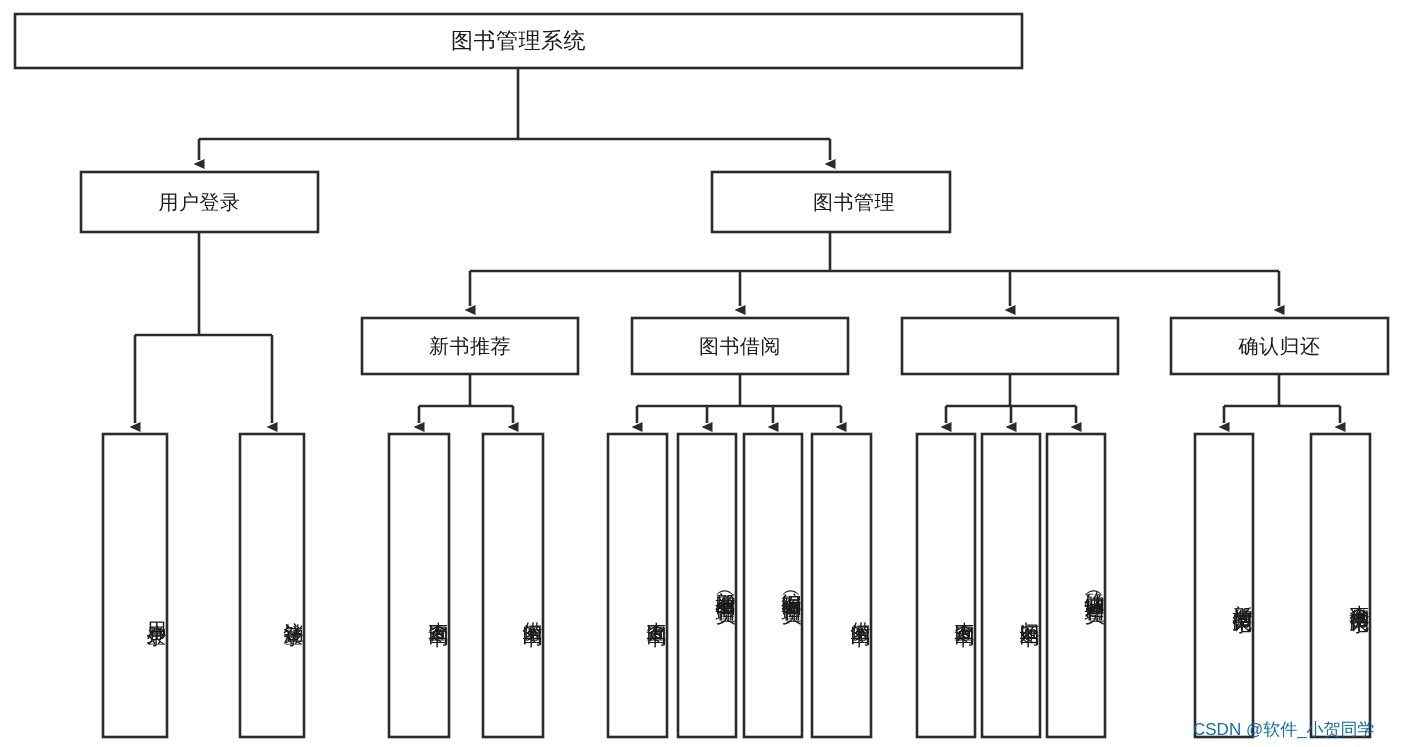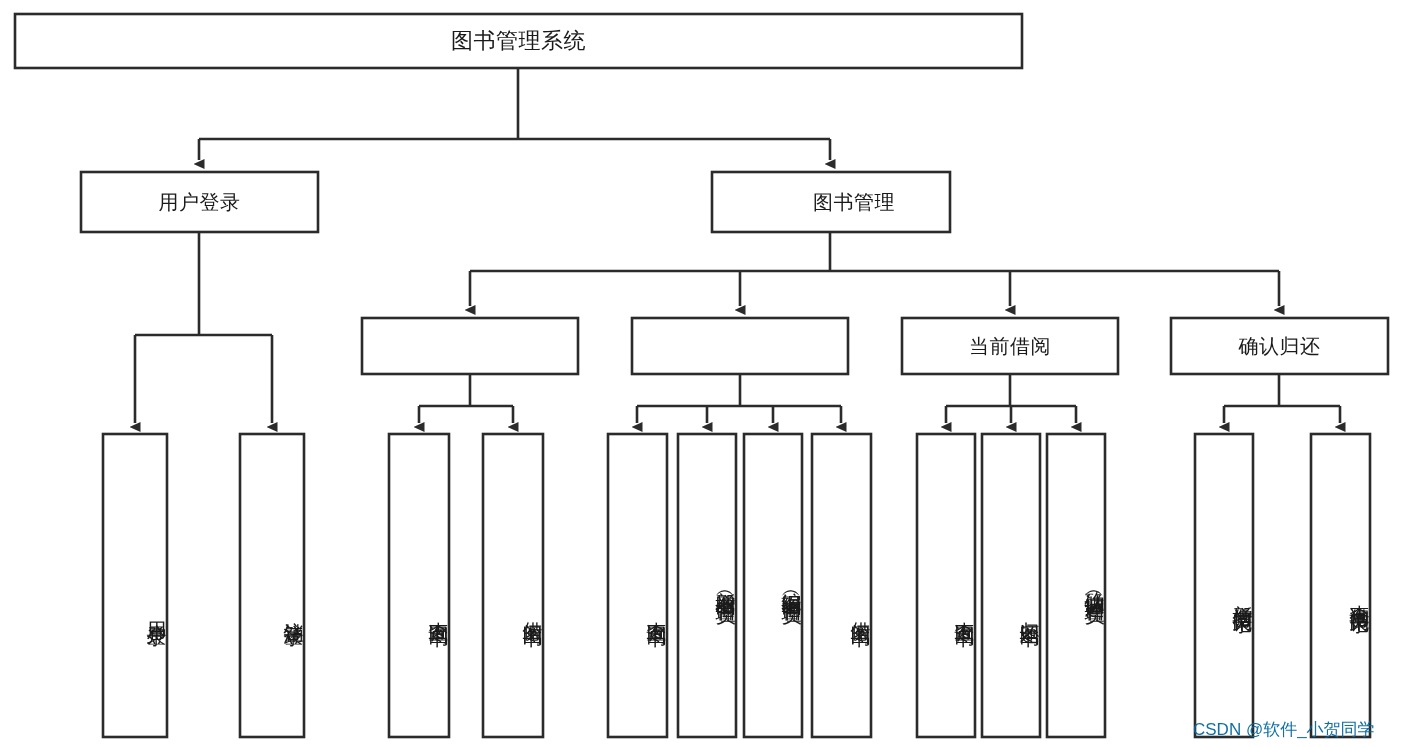--- a/index.html
+++ b/index.html
@@ -153,21 +153,22 @@
 
     <rect class="node-rect" x="1195" y="434" width="58" height="303"></rect>
     <rect class="node-rect" x="1311" y="434" width="59" height="303"></rect>
   </svg>
 
   <div class="node-label-h" style="left:15px; top:14px; width:1007px; height:54px; font-size:22px;">图书管理系统</div>
 
   <div class="node-label-h" style="left:81px; top:172px; width:237px; height:60px;">用户登录</div>
   <div class="node-label-h" style="left:712px; top:172px; width:284px; height:60px;">图书管理</div>
 
-  <div class="node-label-h" style="left:902px; top:318px; width:216px; height:56px;">当前借阅</div>
+  <div class="node-label-h" style="left:362px; top:318px; width:216px; height:56px;">新书推荐</div>
+  <div class="node-label-h" style="left:632px; top:318px; width:216px; height:56px;">图书借阅</div>
   <div class="node-label-h" style="left:1171px; top:318px; width:217px; height:56px;">确认归还</div>
 
   <div class="node-label-v" style="left:103px; top:502px; width:64px; height:215px;">用户登录</div>
   <div class="node-label-v" style="left:240px; top:502px; width:64px; height:215px;">注销登录</div>
 
   <div class="node-label-v" style="left:389px; top:502px; width:60px; height:215px;">查询图书</div>
   <div class="node-label-v" style="left:483px; top:502px; width:60px; height:215px;">借阅图书</div>
 
   <div class="node-label-v" style="left:608px; top:502px; width:59px; height:215px;">查询图书</div>
   <div class="node-label-v" style="left:678px; top:440px; width:58px; height:290px;">新增图书（管理员）</div>

